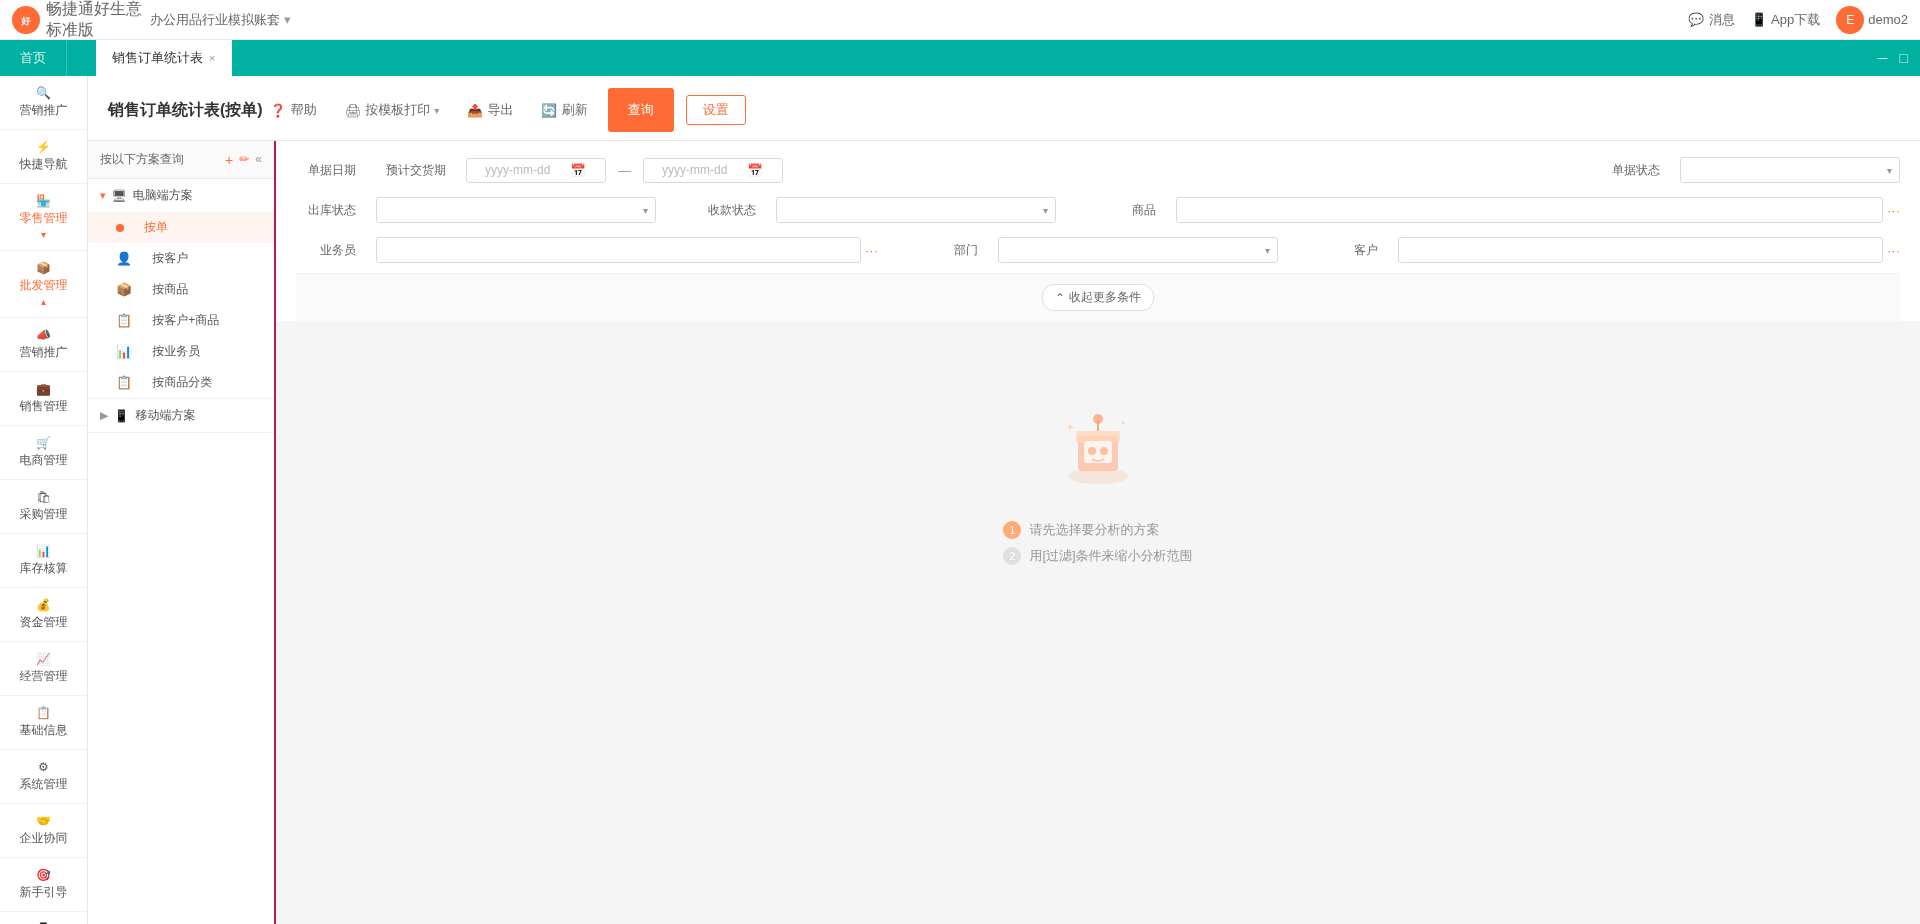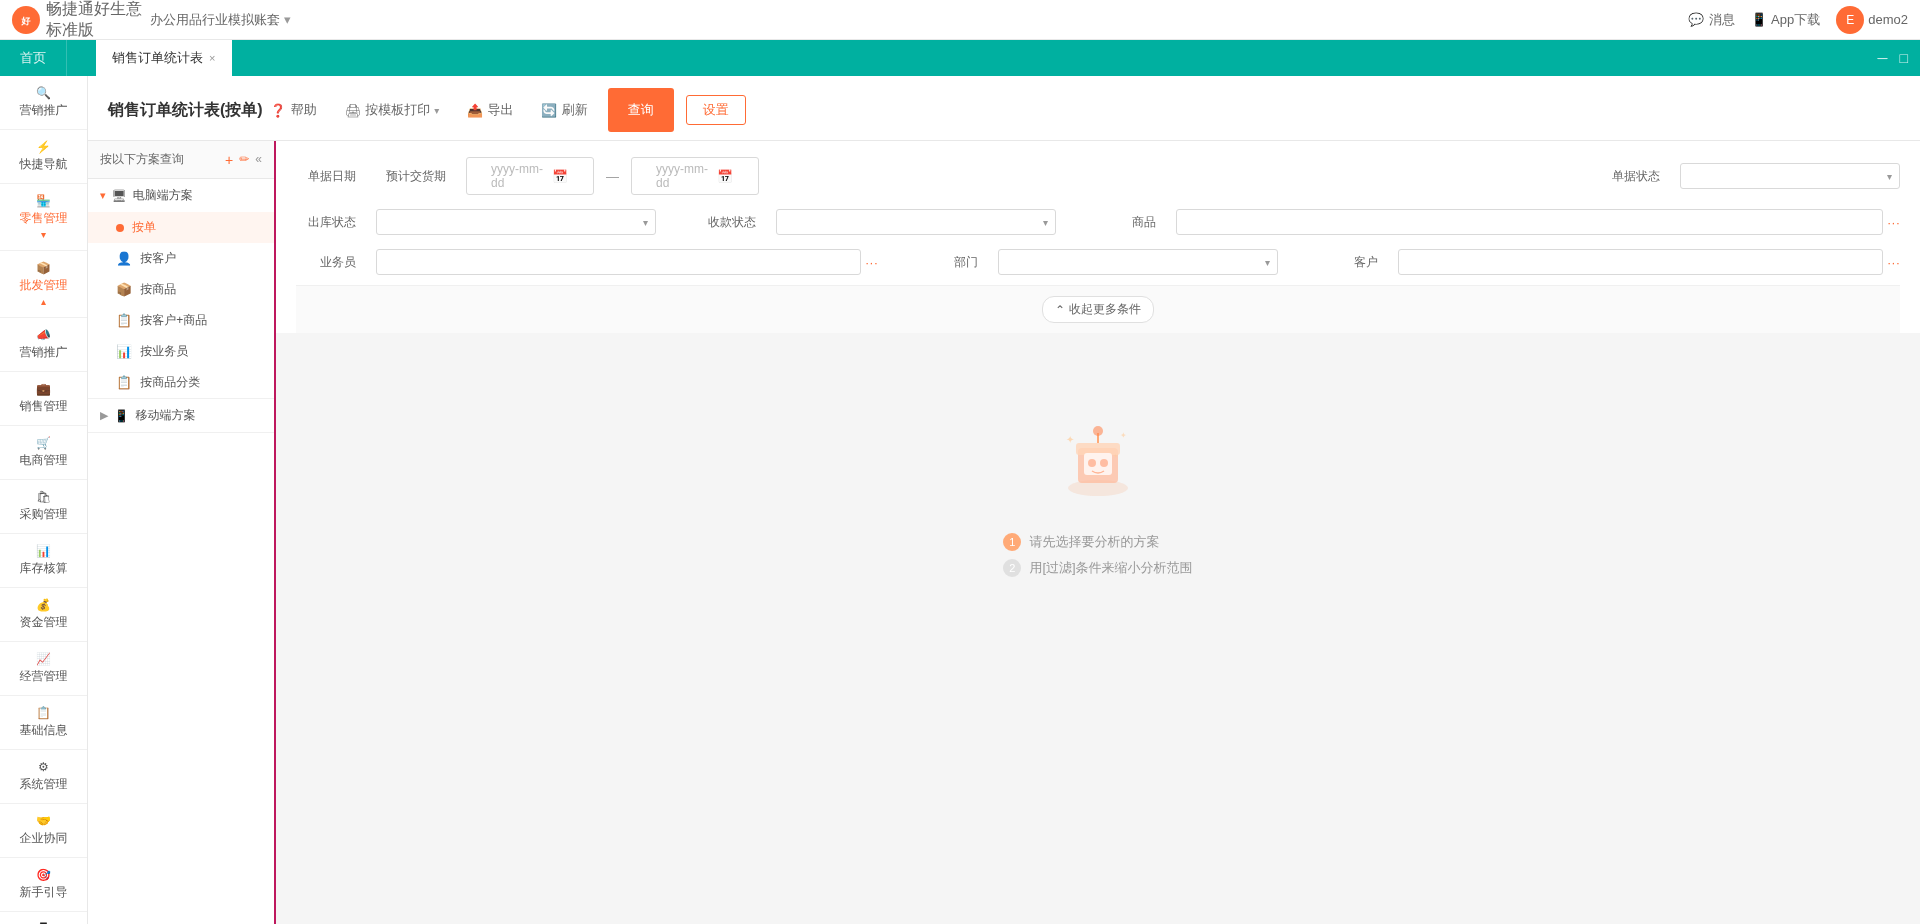--- a/index.html
+++ b/index.html
@@ -147,21 +147,21 @@
       align-items: center;
       gap: 6px;
       cursor: pointer;
       color: #555;
       font-size: 12px;
     }
     .scheme-item {
       padding: 7px 12px 7px 28px;
       display: flex;
       align-items: center;
-      gap: 8px;
+      gap: 20px;
       cursor: pointer;
       font-size: 12px;
       color: #555;
     }
     .scheme-item.active { color: #ff6b35; background: #fff5f0; }
     .scheme-item-icon { font-size: 13px; color: #999; }
     .active-dot { width: 8px; height: 8px; border-radius: 50%; background: #ff6b35; display: inline-block; }
 
     
     .right-content { flex: 1; overflow-y: auto; background: #f5f5f5; }
@@ -268,27 +268,27 @@
       padding: 16px 20px 0;
     }
     .filter-rows-area { padding-bottom: 10px; }
 
     
     .date-input-box {
       display: inline-flex;
       align-items: center;
       border: 1px solid #d9d9d9;
       border-radius: 3px;
-      padding: 4px 24px;
+      padding: 4px 18px;
       font-size: 12px;
       color: #bbb;
       cursor: pointer;
       background: #fff;
-      width: 128px;
-      justify-content: flex-start;
+      width: 140px;
+      justify-content: space-between;
     }
   </style>
 </head>
 <body>
 
 <div class="top-bar">
   <div class="top-bar-left">
     <div class="logo-area">
       <div class="logo-icon">
         <svg width="18" height="18" viewBox="0 0 18 18" fill="none">

